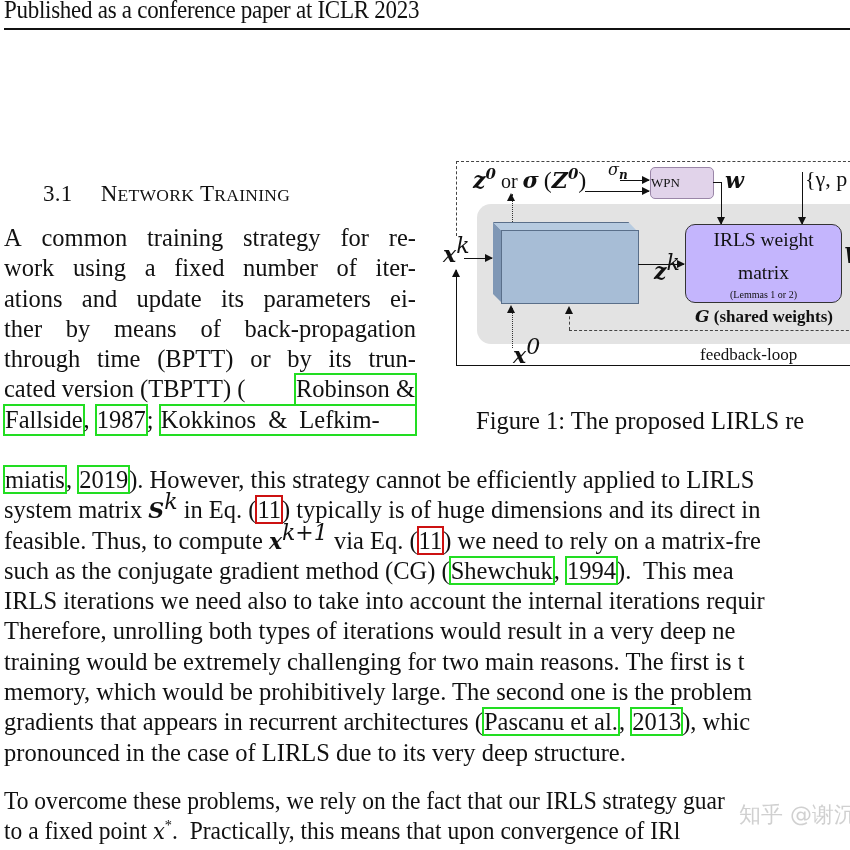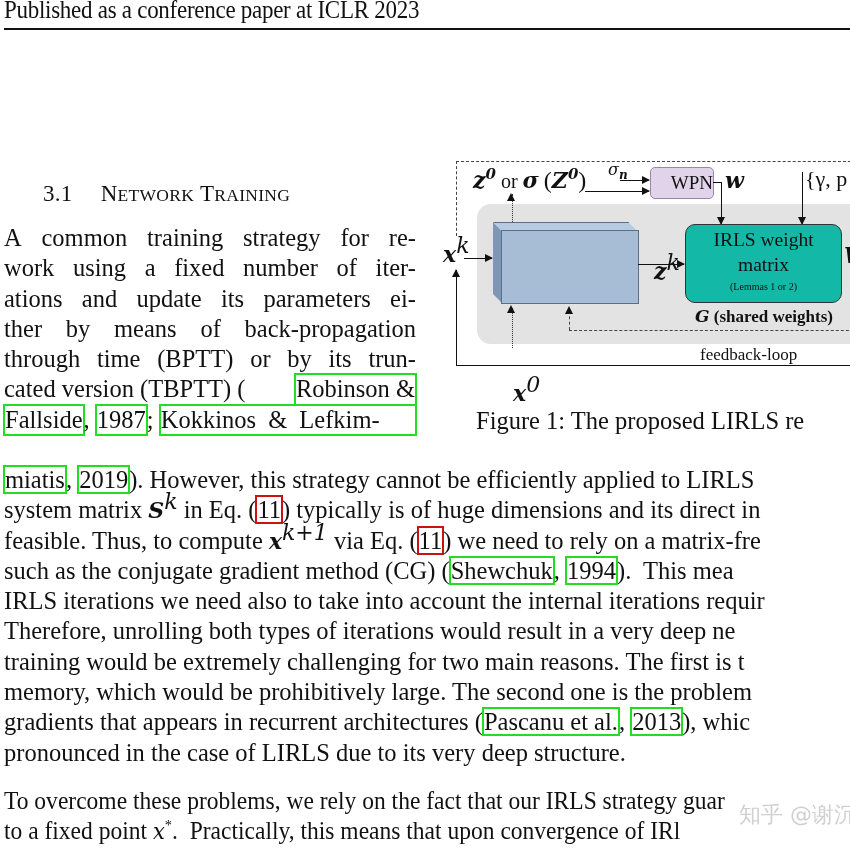--- a/index.html
+++ b/index.html
@@ -57,27 +57,27 @@
   .fe-side {
     position: absolute; left: 53px; top: 64px; width: 8px; height: 80px;
     background: #7f97b5; clip-path: polygon(0 0, 100% 10%, 100% 100%, 0 90%);
   }
   .fe-label {
     position: absolute; left: 61px; top: 80px; width: 136px; text-align: center;
     font-size: 21px; line-height: 27px; color: #1a1a2a;
   }
   .irls-box {
     position: absolute; left: 245px; top: 66px; width: 155px; height: 77px;
-    background: #14b8a6; border: 1.3px solid #333; border-radius: 10px; text-align: center;
+    background: #c4b5fd; border: 1.3px solid #333; border-radius: 10px; text-align: center;
   }
   .irls-l1 { font-size: 19.5px; line-height: 25px; margin-top: 2px; }
   .irls-l2 { font-size: 10px; line-height: 20px; }
   .wpn-box {
     position: absolute; left: 210px; top: 9px; width: 62px; height: 30px; background: #e1d3ea;
-    border: 1px solid #9a86a8; border-radius: 5px; font-size: 19px; line-height: 30px; text-align: right;
+    border: 1px solid #9a86a8; border-radius: 5px; font-size: 13px; line-height: 30px; text-align: left;
   }
   .fig-text { position: absolute; white-space: nowrap; font-size: 20px; }
   .arrow-h { position: absolute; height: 1.3px; background: #111; }
   .arrow-h::after {
     content: ""; position: absolute; right: -1px; top: -4px; border-left: 8px solid #111;
     border-top: 4.5px solid transparent; border-bottom: 4.5px solid transparent;
   }
   .arrow-v { position: absolute; width: 1.3px; background: #111; }
   .arrow-v.down::after {
     content: ""; position: absolute; bottom: -1px; left: -4px; border-top: 8px solid #111;
@@ -143,35 +143,35 @@
   <div class="arrow-v up" style="left:16px; top:112px; height:2px; background:transparent;"></div>
   <div class="line-h" style="left:16px; top:207px; width:420px;"></div>
 
   <div class="fig-text" style="left:214px; top:73px;margin-top:27px;">
     <span class="math">z</span><sup class="math-i">k</sup>
   </div>
   <div class="arrow-h" style="left:198px; top:106px; width:46px;"></div>
 
   <div class="irls-box">
     <div class="irls-l1">IRLS weight</div>
-    <div class="irls-l1" style="margin-top:0">matrix</div>
+    <div class="irls-l1" style="margin-top:8px">matrix</div>
     <div class="irls-l2">(Lemmas 1 or 2)</div>
   </div>
   <div class="fig-text" style="left:404px; top:84px;"><span class="math">W</span></div>
 
   <div class="fig-text" style="left:255px; top:148px; font-size:17px;">
     <span class="math" style="font-size:17px">G</span> <span style="font-weight:bold">(shared weights)</span>
   </div>
   <div class="dashed-h" style="left:129px; top:172px; width:300px;"></div>
   <div class="dashed-v" style="left:129px; top:153px; height:19px;"></div>
   <div class="arrow-v up" style="left:129px; top:149px; height:2px; background:transparent;"></div>
 
   <div class="dotted-v" style="left:72px; top:150px; height:40px;"></div>
   <div class="arrow-v up" style="left:71px; top:148px; height:2px; background:transparent;"></div>
-  <div class="fig-text" style="left:73px; top:184px;margin-top:38px;">
+  <div class="fig-text" style="left:73px; top:184px;">
     <span class="math">x</span><sup class="math-i">0</sup>
   </div>
   <div class="fig-text" style="left:260px; top:187px; font-size:17px;">feedback-loop</div>
 </div>
 
 <div class="caption">Figure 1: The proposed LIRLS re</div>
 
 <div class="col-left">
   <div class="line">
     <span>A</span>

